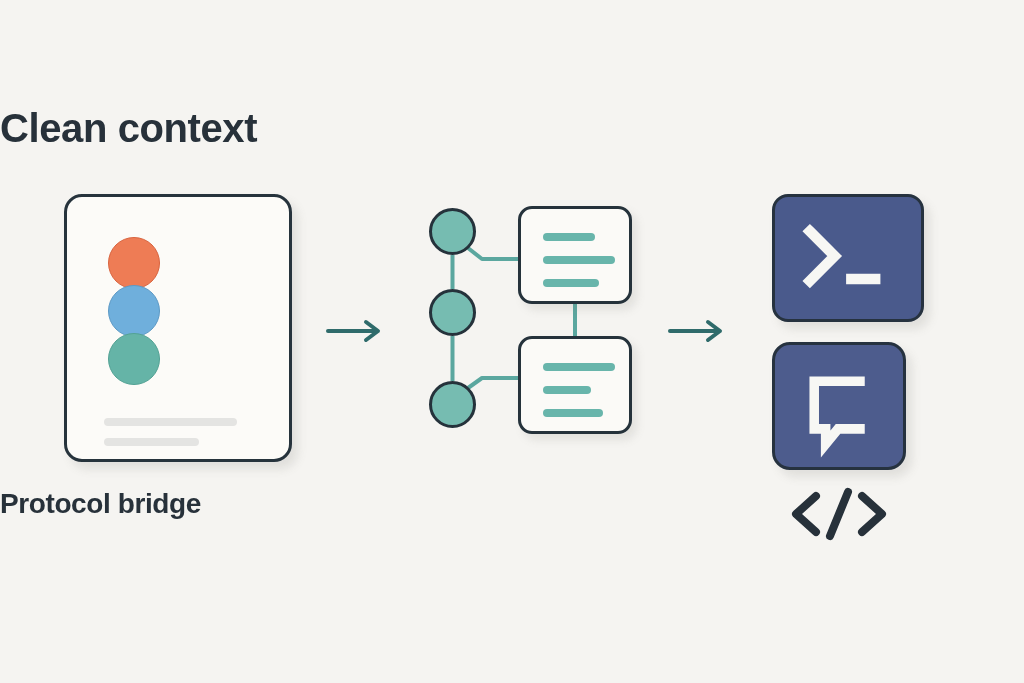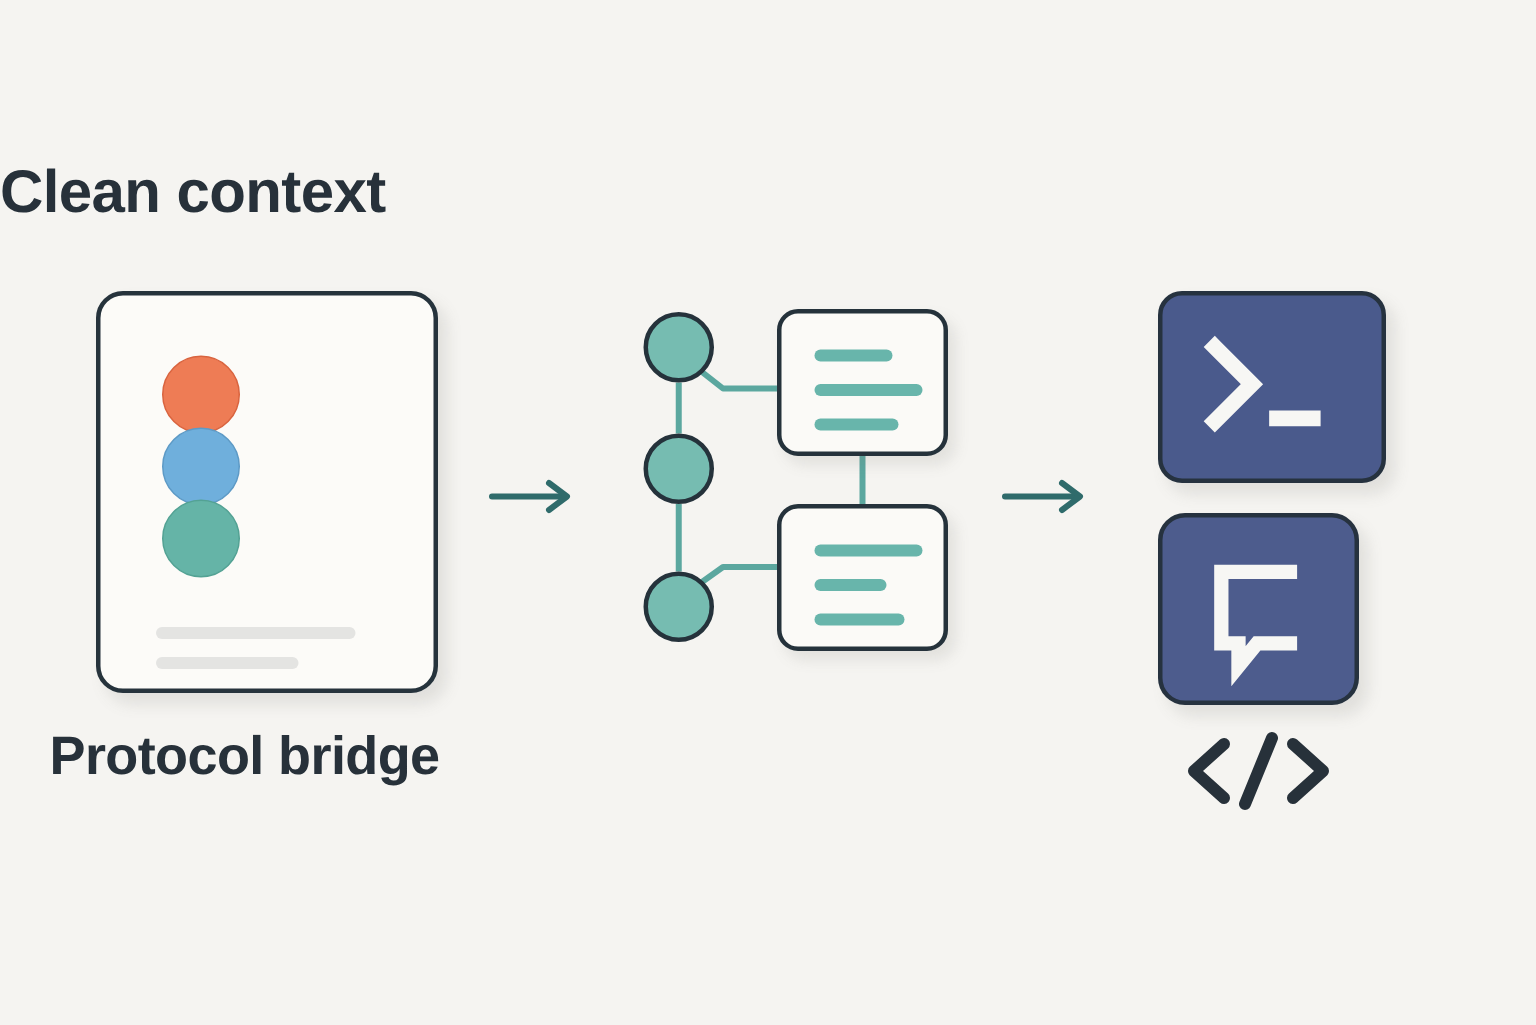--- a/index.html
+++ b/index.html
@@ -32,23 +32,22 @@
     left: 0;
     right: 0;
     top: 104px;
     font-size: 40px;
     line-height: 48px;
   }
   #title-bottom {
     left: 0;
     right: 0;
     top: 482px;
-    font-size: 36px;
+    font-size: 28px;
     line-height: 44px;
-    margin-left: 33px;
   }
 
   
   #doc-card {
     position: absolute;
     left: 64px;
     top: 194px;
     width: 228px;
     height: 268px;
     background: #fcfbf8;

